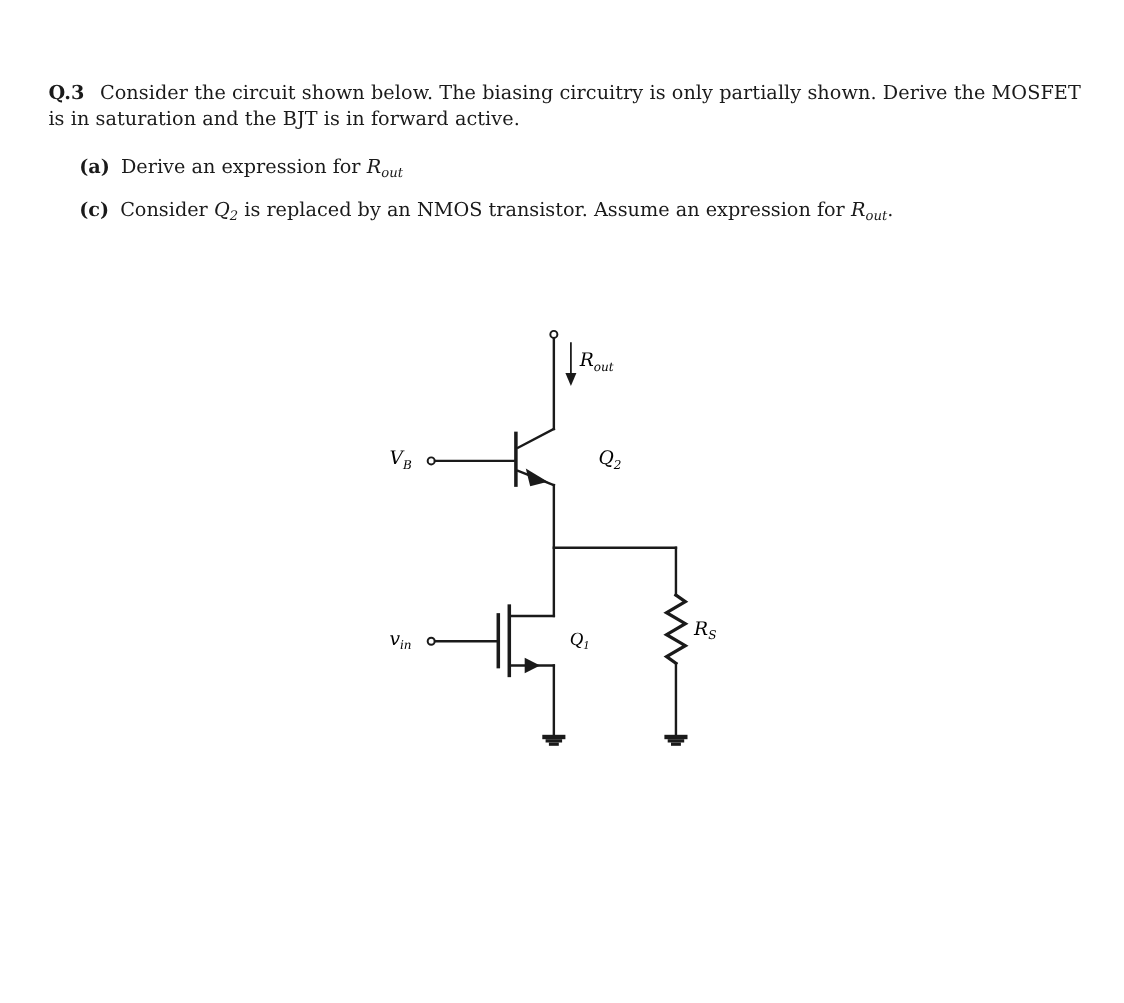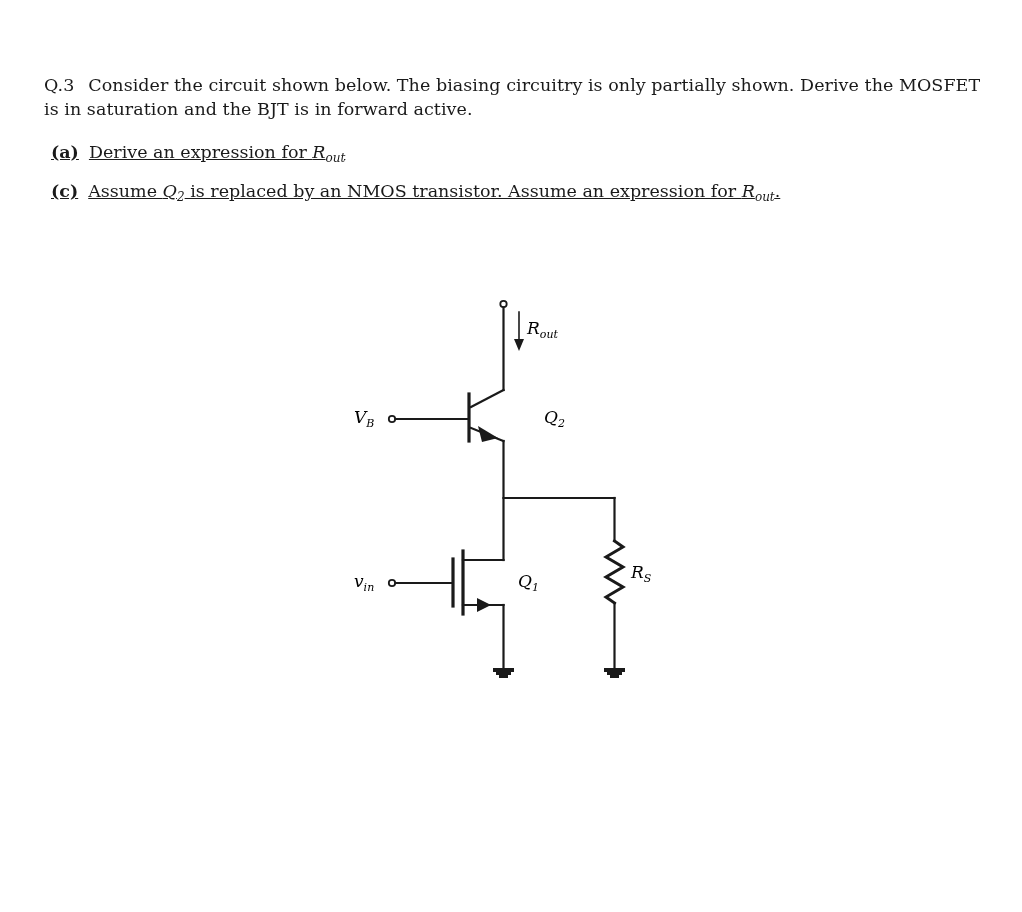--- a/index.html
+++ b/index.html
@@ -5,22 +5,22 @@
   html, body { margin: 0; padding: 0; background: #ffffff; }
   body {
     width: 1022px; height: 912px; position: relative; overflow: hidden;
     font-family: "DejaVu Serif", "Liberation Serif", serif;
     color: #1a1a1a;
   }
   .q-intro {
     position: absolute; left: 44px; top: 73px; width: 940px;
     font-size: 17.5px; line-height: 24px; letter-spacing: 0.05px;
   }
-  .q-num { font-weight: normal; margin-right: 14px; }
-  .parts { position: absolute; left: 51px; top: 140px; width: 900px; text-decoration: underline; }
+  .q-num { font-weight: bold; margin-right: 14px; }
+  .parts { position: absolute; left: 72px; top: 140px; width: 900px; }
   .part {
     font-size: 17.5px; line-height: 24px; height: 39px; white-space: nowrap;
   }
   .part-label { font-weight: bold; margin-right: 10px; }
   .mi { font-style: italic; }
   sub { font-size: 12px; vertical-align: -4px; line-height: 0; }
   .circuit { position: absolute; left: 0; top: 0; }
   .clabel {
     position: absolute; font-style: italic; font-size: 17px;
     font-family: "DejaVu Serif", "Liberation Serif", serif; color: #000000;
@@ -32,21 +32,21 @@
 
 <div class="q-intro">
   <span class="q-num">Q.3</span><span>Consider the circuit shown below. The biasing circuitry is only partially shown. Derive the MOSFET is in saturation and the BJT is in forward active.</span>
 </div>
 
 <div class="parts">
   <div class="part">
     <span class="part-label">(a)</span><span>Derive an expression for </span><span class="mi"><span>R</span><sub>out</sub></span>
   </div>
   <div class="part">
-    <span class="part-label">(c)</span><span>Assume </span><span class="mi"><span>Q</span><sub>2</sub></span><span style="white-space:pre"> is replaced by an NMOS transistor. Assume an expression for </span><span class="mi"><span>R</span><sub>out</sub></span><span>.</span>
+    <span class="part-label">(c)</span><span>Consider </span><span class="mi"><span>Q</span><sub>2</sub></span><span style="white-space:pre"> is replaced by an NMOS transistor. Assume an expression for </span><span class="mi"><span>R</span><sub>out</sub></span><span>.</span>
   </div>
 </div>
 
 <svg class="circuit" width="1022" height="912" viewBox="0 0 1022 912">
   <g stroke="#1a1a1a" stroke-width="2.2" fill="none" stroke-linecap="square">
 
     <circle cx="503.5" cy="304" r="3.2" stroke-width="1.8" fill="#fff"></circle>
     <line x1="503.5" y1="307.5" x2="503.5" y2="390"></line>
 
     <line x1="503.5" y1="390" x2="471" y2="407"></line>
@@ -98,14 +98,14 @@
       <rect x="607" y="672" width="15" height="3"></rect>
       <rect x="610" y="675" width="9" height="3"></rect>
     </g>
   </g>
 </svg>
 
 <div class="clabel" style="left:527px; top:318px;"><span>R</span><sub>out</sub></div>
 <div class="clabel" style="left:354px; top:407px;"><span>V</span><sub>B</sub></div>
 <div class="clabel" style="left:544px; top:407px;"><span>Q</span><sub>2</sub></div>
 <div class="clabel" style="left:354px; top:571px;"><span>v</span><sub>in</sub></div>
-<div class="clabel" style="left:518px; top:571px;"><span>Q</span><sub>1</sub></div>
+<div class="clabel" style="left:518px; top:571px;font-family:Liberation Serif, serif;"><span>Q</span><sub>1</sub></div>
 <div class="clabel" style="left:631px; top:562px;"><span>R</span><sub>S</sub></div>
 
 </body></html>

